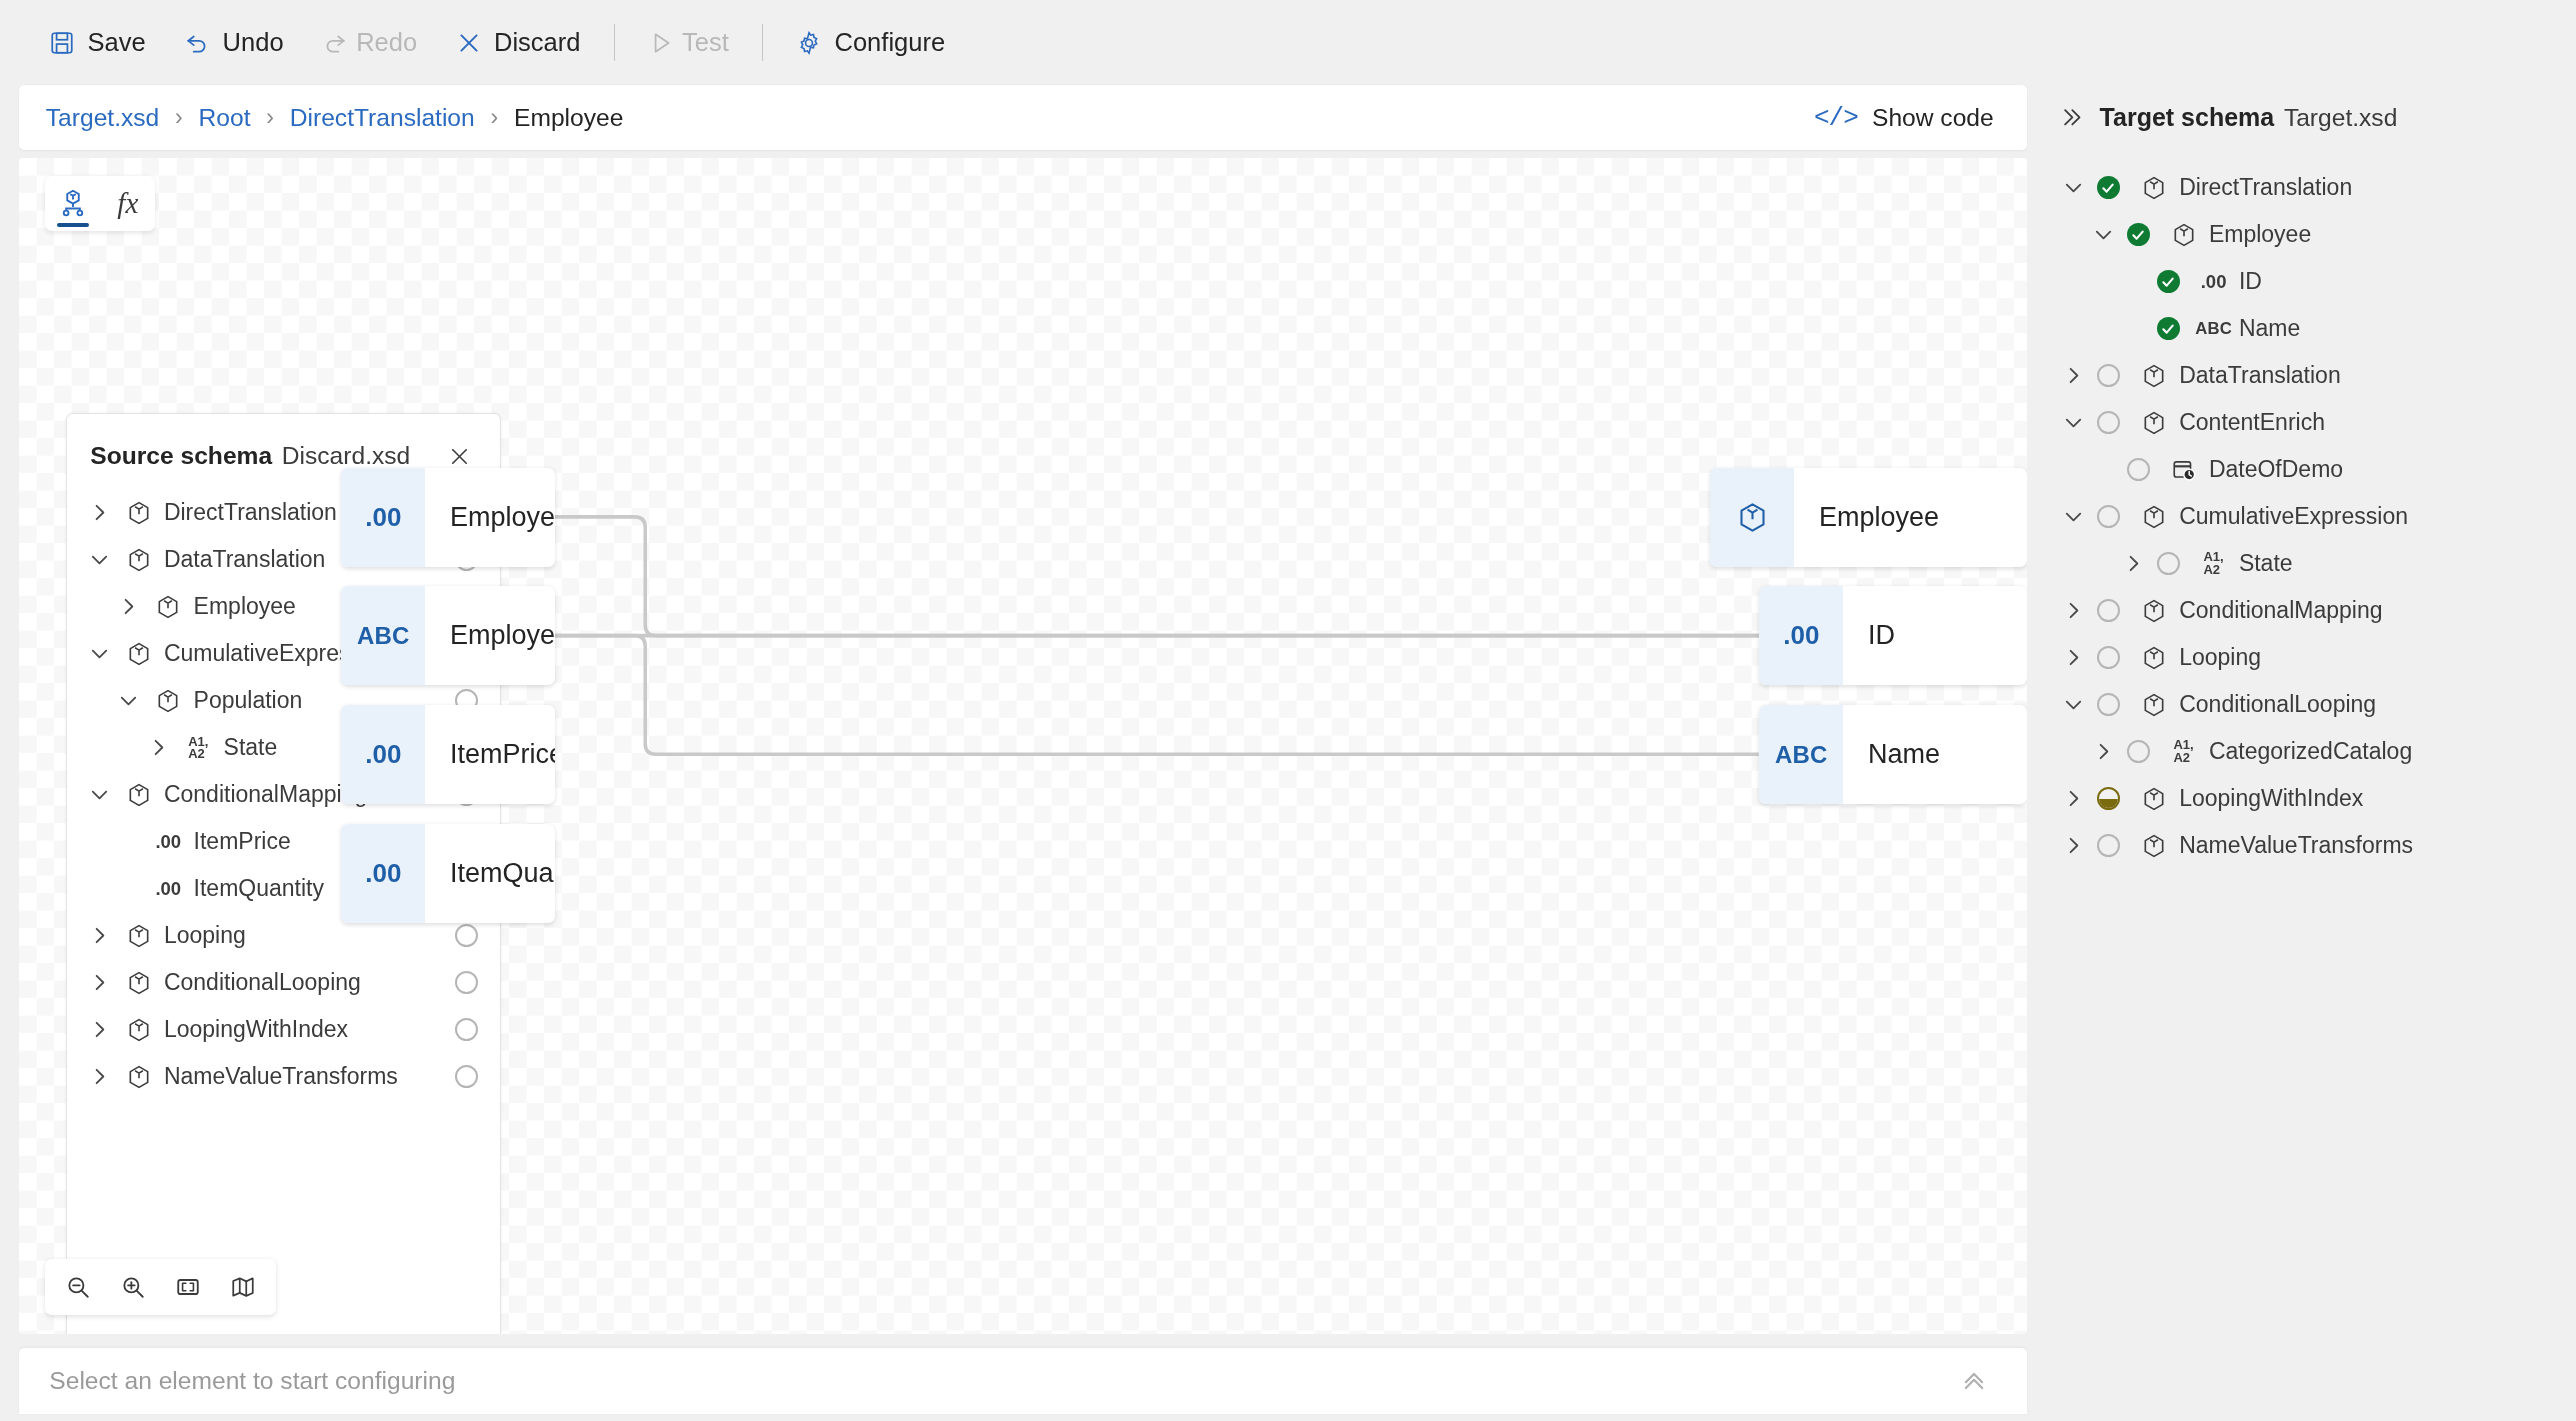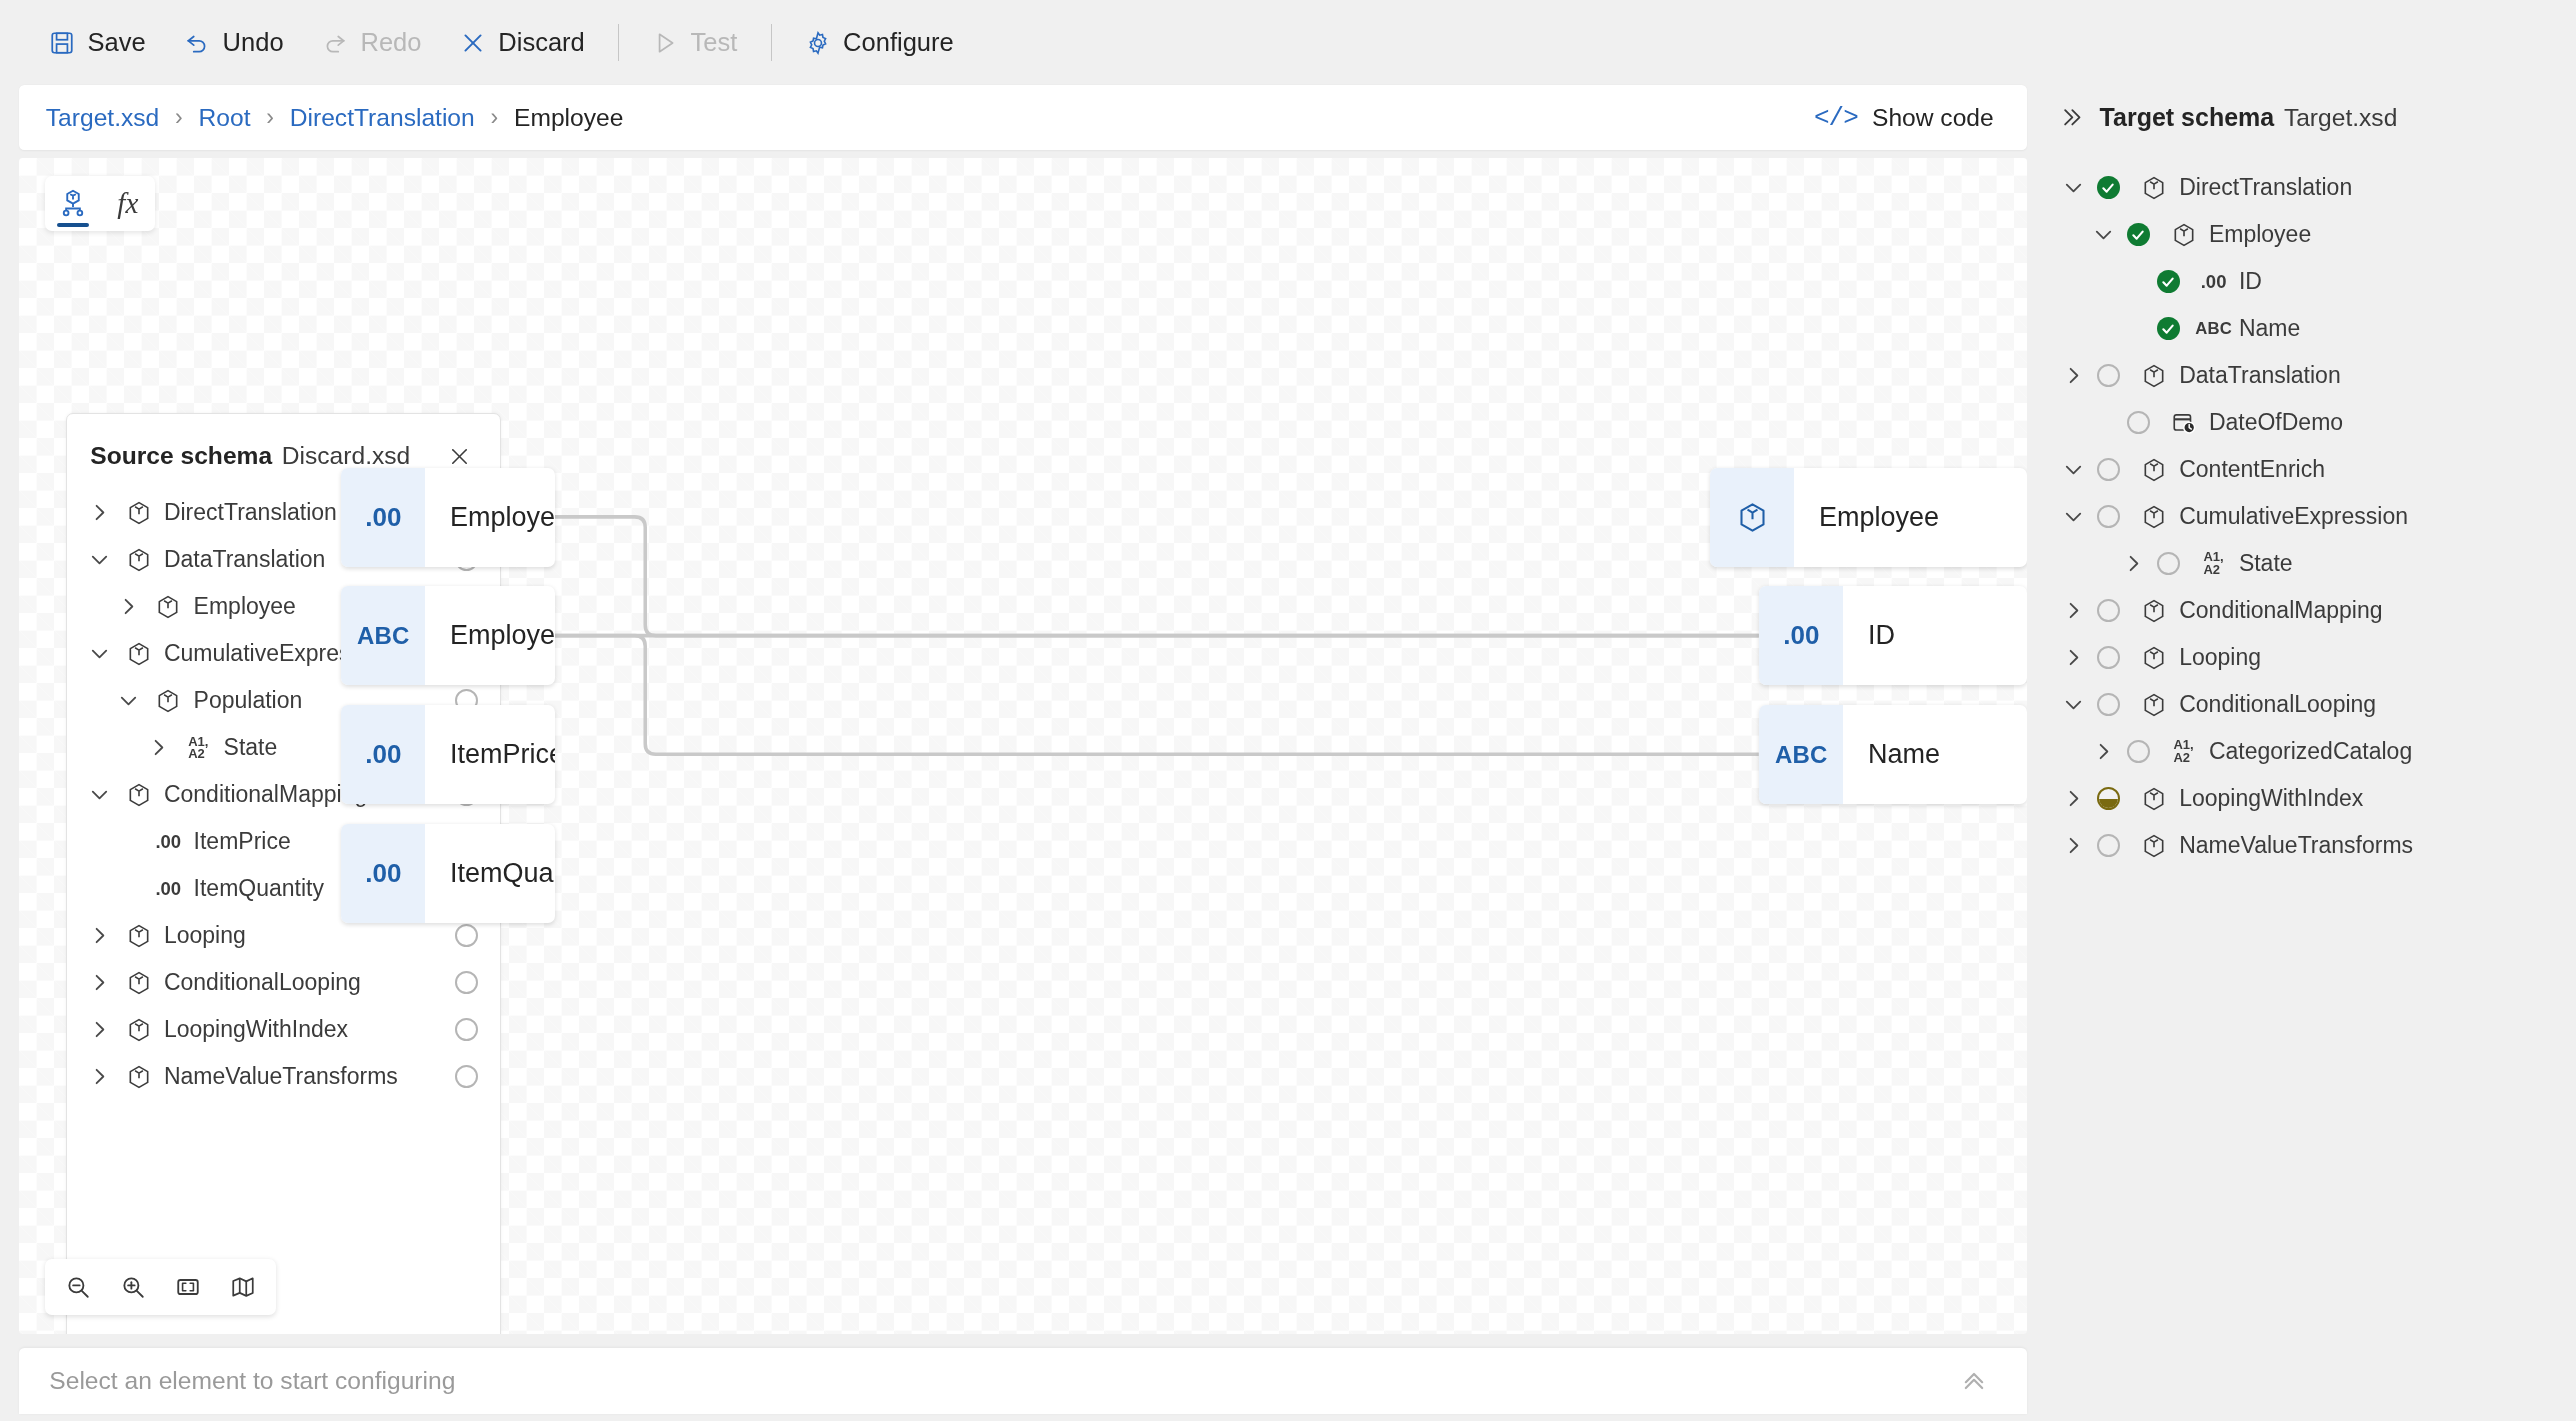--- a/index.html
+++ b/index.html
@@ -15,21 +15,21 @@
   
   .cmdbar {
     position: absolute; left: 0; top: 0; width: 2576px; height: 85px;
     background: #f0f0f0; display: flex; align-items: center; padding-left: 30px; gap: 0;
   }
   .cmd {
     display: flex; align-items: center; gap: 12.3px;
     height: 55px; padding: 0 19.3px; border-radius: 5.3px; cursor: pointer;
     font-size: 25.5px; color: #242424; white-space: nowrap;
   }
-  .cmd.disabled { color: #b8b8b8; cursor: default; }
+  .cmd.disabled { color: #b8b8b8; cursor: default; gap: 8px; }
   .cmd svg { display: block; }
   .cmd-sep { width: 0.9px; height: 37px; background: #c6c6c6; margin: 0 14px; }
 
   
   .crumbbar {
     position: absolute; left: 19.3px; top: 85px; width: 2008px; height: 65px;
     background: #ffffff; border-radius: 5.3px;
     display: flex; align-items: center; padding: 0 23px;
     box-shadow: 0 0.9px 1.8px rgba(0,0,0,0.05);
   }
@@ -659,51 +659,51 @@
             <span class="dot-empty"></span>
           </span>
           <span class="ticon">
             <svg width="26" height="26" viewBox="0 0 24 24" fill="none" stroke="#3b3b3b" stroke-width="1.5" stroke-linejoin="round">
               <path d="M12 2.4 L20 7 V17 L12 21.6 L4 17 V7 Z"></path>
               <path d="M12 8.4 V13.2 M12 8.4 L8.4 6.3 M12 8.4 L15.6 6.3"></path>
             </svg>
           </span>
           <span class="tlabel">DataTranslation</span>
         </div>
+        <div class="trow" style="padding-left: 12.3px;">
+          <span class="chev">
+            <svg width="23" height="23" viewBox="0 0 24 24" fill="none" stroke="currentColor" stroke-width="1.9" stroke-linecap="round" stroke-linejoin="round">
+              <path d="M5 9 L12 16 L19 9"></path>
+            </svg>
+          </span>
+          <span class="tcheck" style="margin-left:0;margin-right:10.6px">
+            <span class="dot-empty"></span>
+          </span>
+          <span class="ticon">
+            <svg width="26" height="26" viewBox="0 0 24 24" fill="none" stroke="#3b3b3b" stroke-width="1.5" stroke-linejoin="round">
+              <path d="M12 2.4 L20 7 V17 L12 21.6 L4 17 V7 Z"></path>
+              <path d="M12 8.4 V13.2 M12 8.4 L8.4 6.3 M12 8.4 L15.6 6.3"></path>
+            </svg>
+          </span>
+          <span class="tlabel">ContentEnrich</span>
+        </div>
         <div class="trow" style="padding-left: 42px;">
           <span class="chev empty"></span>
           <span class="tcheck" style="margin-left:0;margin-right:10.6px">
             <span class="dot-empty"></span>
           </span>
           <span class="ticon">
             <svg width="26" height="26" viewBox="0 0 24 24" fill="none" stroke="#3b3b3b" stroke-width="1.5">
               <rect x="3" y="4.5" width="15" height="14" rx="2"></rect>
               <path d="M3 8.6 H18" stroke-width="2"></path>
               <circle cx="16.8" cy="16.2" r="5" fill="#2b2b2b" stroke="#ffffff" stroke-width="1.4"></circle>
               <path d="M16.8 13.4 V16.2 L18.8 17.6" stroke="#ffffff" stroke-width="1.4" stroke-linecap="round"></path>
             </svg>
           </span>
           <span class="tlabel">DateOfDemo</span>
-        </div>
-        <div class="trow" style="padding-left: 12.3px;">
-          <span class="chev">
-            <svg width="23" height="23" viewBox="0 0 24 24" fill="none" stroke="currentColor" stroke-width="1.9" stroke-linecap="round" stroke-linejoin="round">
-              <path d="M5 9 L12 16 L19 9"></path>
-            </svg>
-          </span>
-          <span class="tcheck" style="margin-left:0;margin-right:10.6px">
-            <span class="dot-empty"></span>
-          </span>
-          <span class="ticon">
-            <svg width="26" height="26" viewBox="0 0 24 24" fill="none" stroke="#3b3b3b" stroke-width="1.5" stroke-linejoin="round">
-              <path d="M12 2.4 L20 7 V17 L12 21.6 L4 17 V7 Z"></path>
-              <path d="M12 8.4 V13.2 M12 8.4 L8.4 6.3 M12 8.4 L15.6 6.3"></path>
-            </svg>
-          </span>
-          <span class="tlabel">ContentEnrich</span>
         </div>
         <div class="trow" style="padding-left: 12.3px;">
           <span class="chev">
             <svg width="23" height="23" viewBox="0 0 24 24" fill="none" stroke="currentColor" stroke-width="1.9" stroke-linecap="round" stroke-linejoin="round">
               <path d="M5 9 L12 16 L19 9"></path>
             </svg>
           </span>
           <span class="tcheck" style="margin-left:0;margin-right:10.6px">
             <span class="dot-empty"></span>
           </span>

